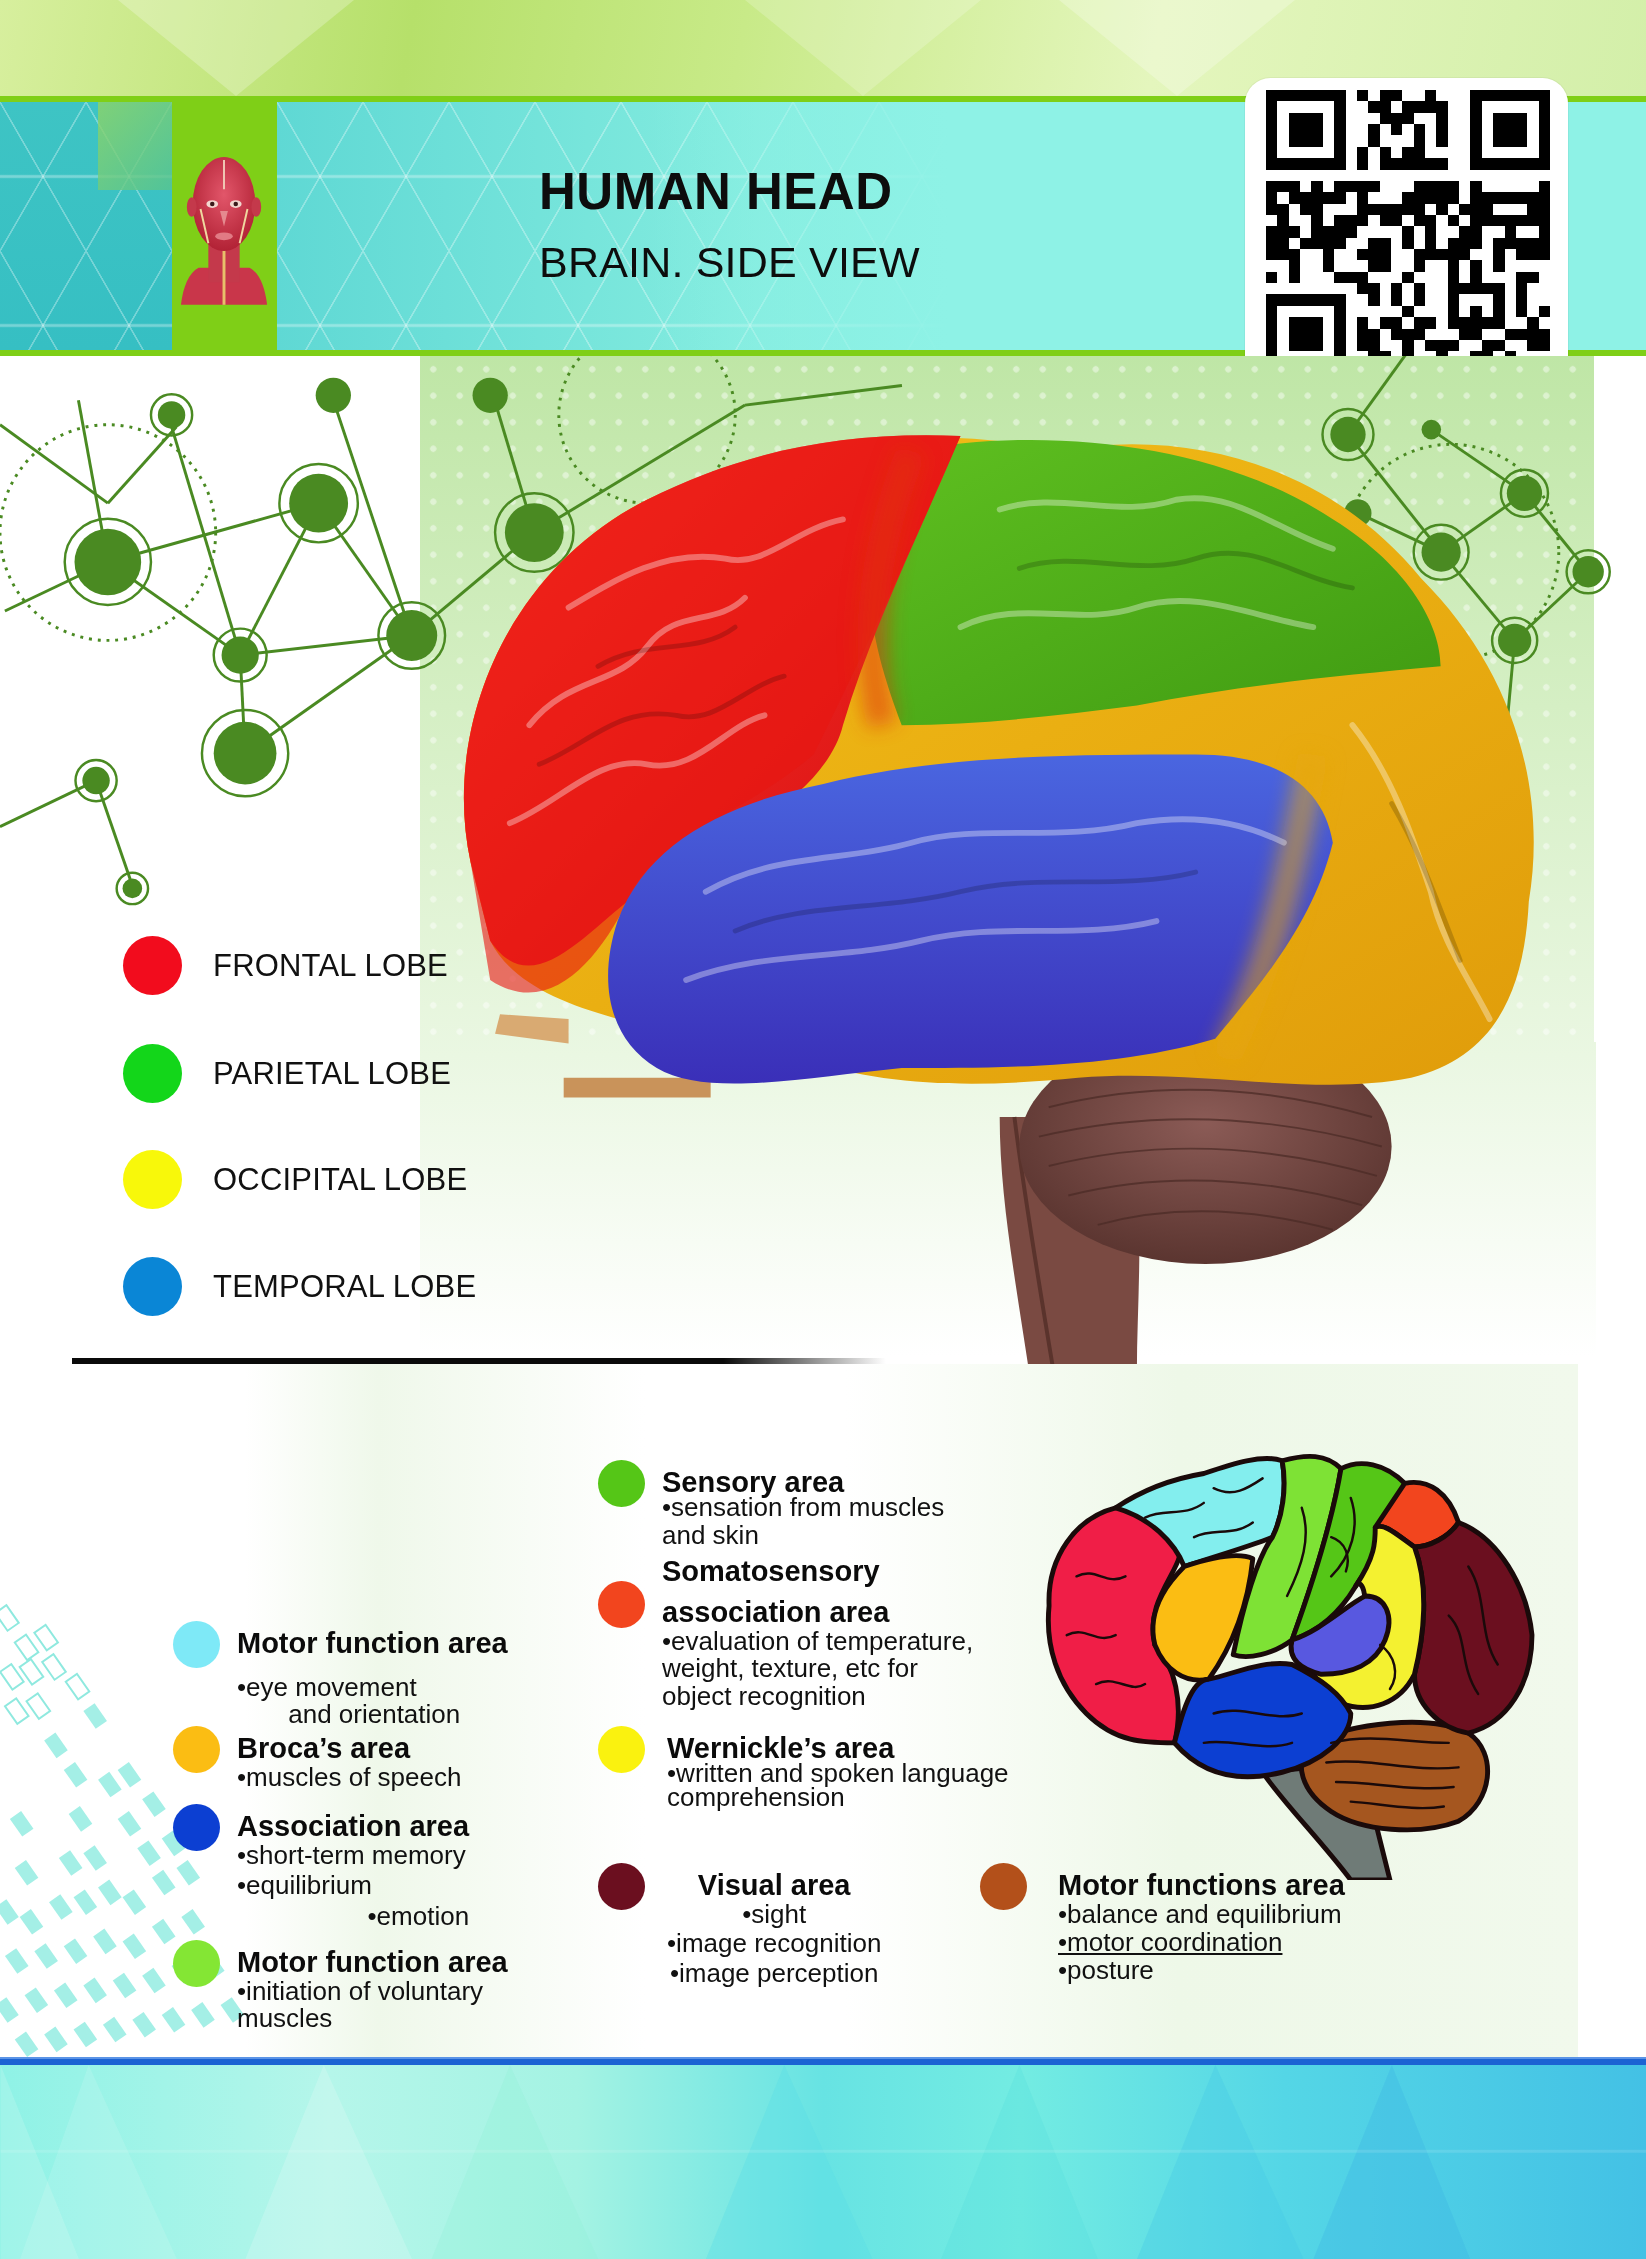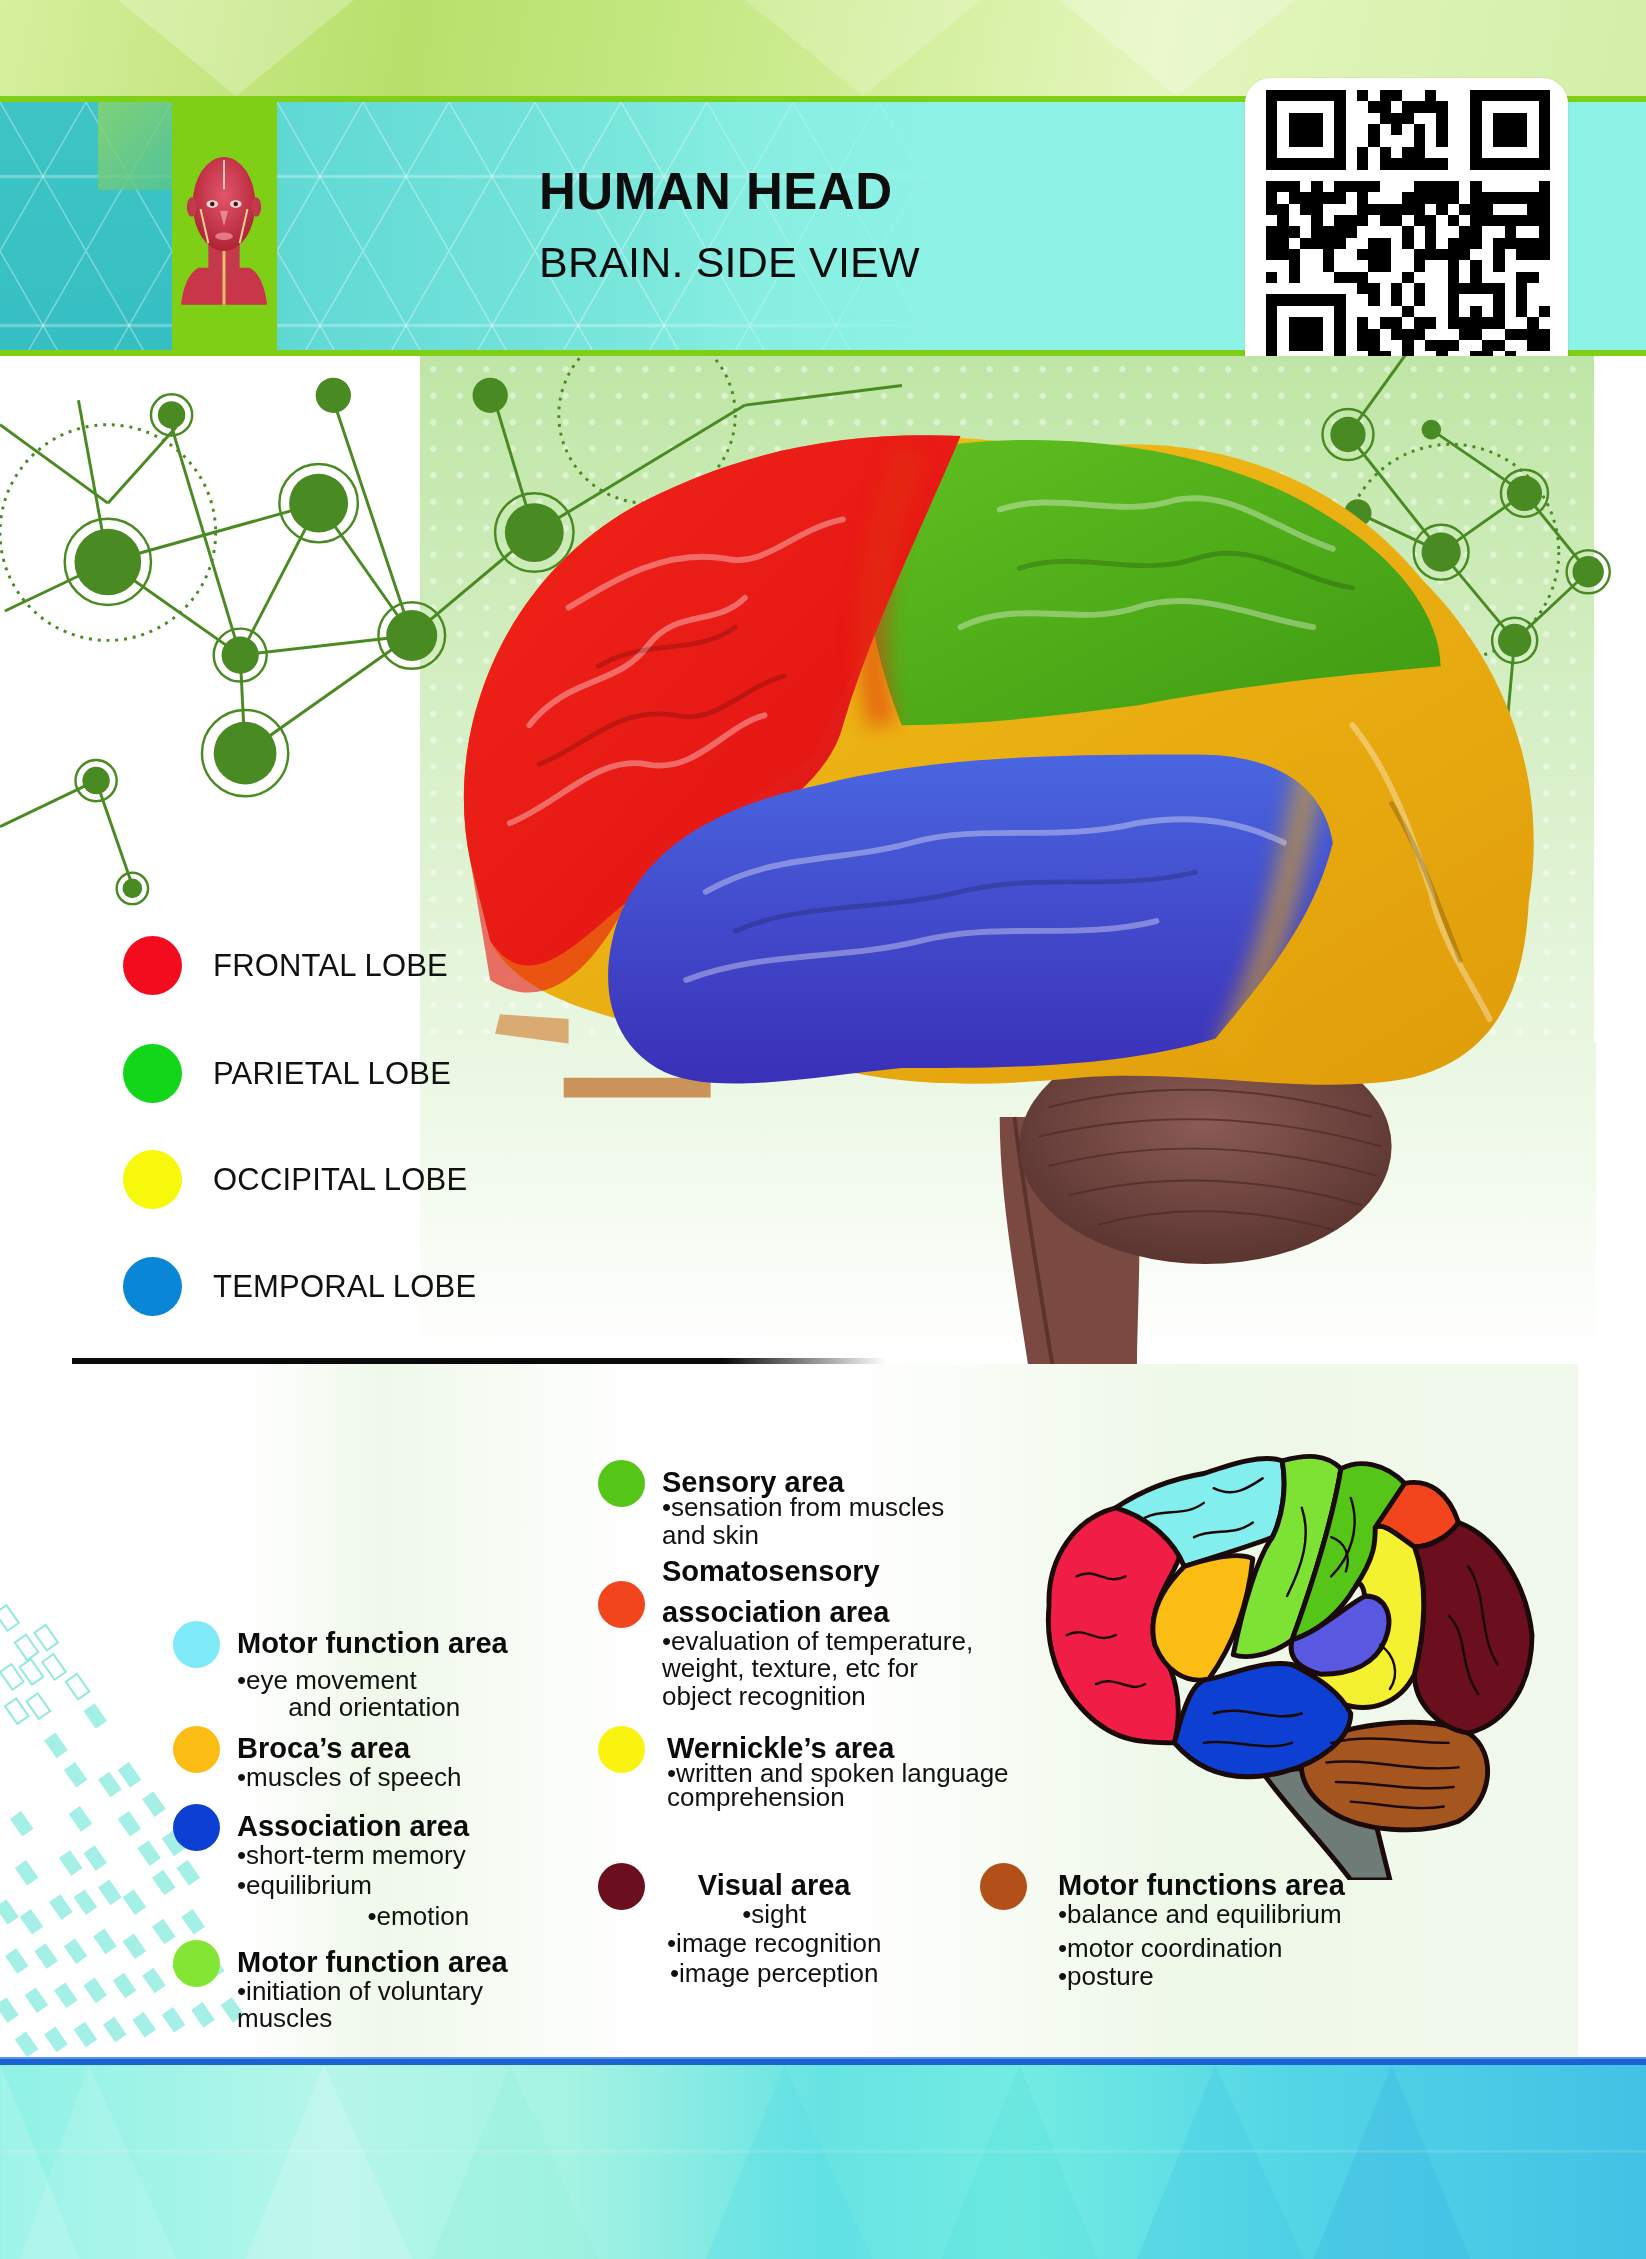--- a/index.html
+++ b/index.html
@@ -477,21 +477,21 @@
       <rect x="170" y="450" width="14" height="22" transform="rotate(-35 177 461)"></rect>
       <rect x="200" y="445" width="14" height="22" transform="rotate(-35 207 456)"></rect>
       <rect x="230" y="440" width="14" height="22" transform="rotate(-35 237 451)"></rect>
     </g>
   </svg>
 
 
   <div class="area" style="left:237px; top:1627px;">
     <span class="dot" style="background:#7ee9f7;"></span>
     <div class="hd">Motor function area</div>
-    <div class="ln" style="margin-top:8px;">•eye movement</div>
+    <div class="ln" style="margin-top:15px;">•eye movement</div>
     <div class="ln" style="white-space:pre;margin-left:44px;"> and orientation</div>
   </div>
 
   <div class="area" style="left:237px; top:1732px;">
     <span class="dot" style="background:#fbbd13;"></span>
     <div class="hd">Broca’s area</div>
     <div class="ln">•muscles of speech</div>
   </div>
 
   <div class="area" style="left:237px; top:1810px;">
@@ -537,21 +537,21 @@
     <div class="hd">Visual area</div>
     <div class="ln">•sight</div>
     <div class="ln" style="margin-top:2px;">•image recognition</div>
     <div class="ln" style="margin-top:2px;">•image perception</div>
   </div>
 
   <div class="area" style="left:1058px; top:1869px;">
     <span class="dot" style="background:#b3501a; left:-78px;"></span>
     <div class="hd">Motor functions area</div>
     <div class="ln">•balance and equilibrium</div>
-    <div class="ln" style="margin-top:7px;">•motor coordination</div>
+    <div class="ln" style="margin-top:1px;text-decoration:underline;">•motor coordination</div>
     <div class="ln">•posture</div>
   </div>
 
   <svg class="brain-small" width="510" height="431" viewBox="0 0 520 440">
     <g stroke="#1a0a0a" stroke-width="5" stroke-linejoin="round">
 
       <path d="M230 330 C250 360 290 400 320 440 L360 440 C350 400 340 360 330 320 Z" fill="#6f7b77"></path>
 
       <path d="M280 300 C320 280 400 270 440 290 C470 310 465 360 430 380 C390 395 330 390 300 370 C270 350 260 320 280 300 Z" fill="#a5561f"></path>
 

